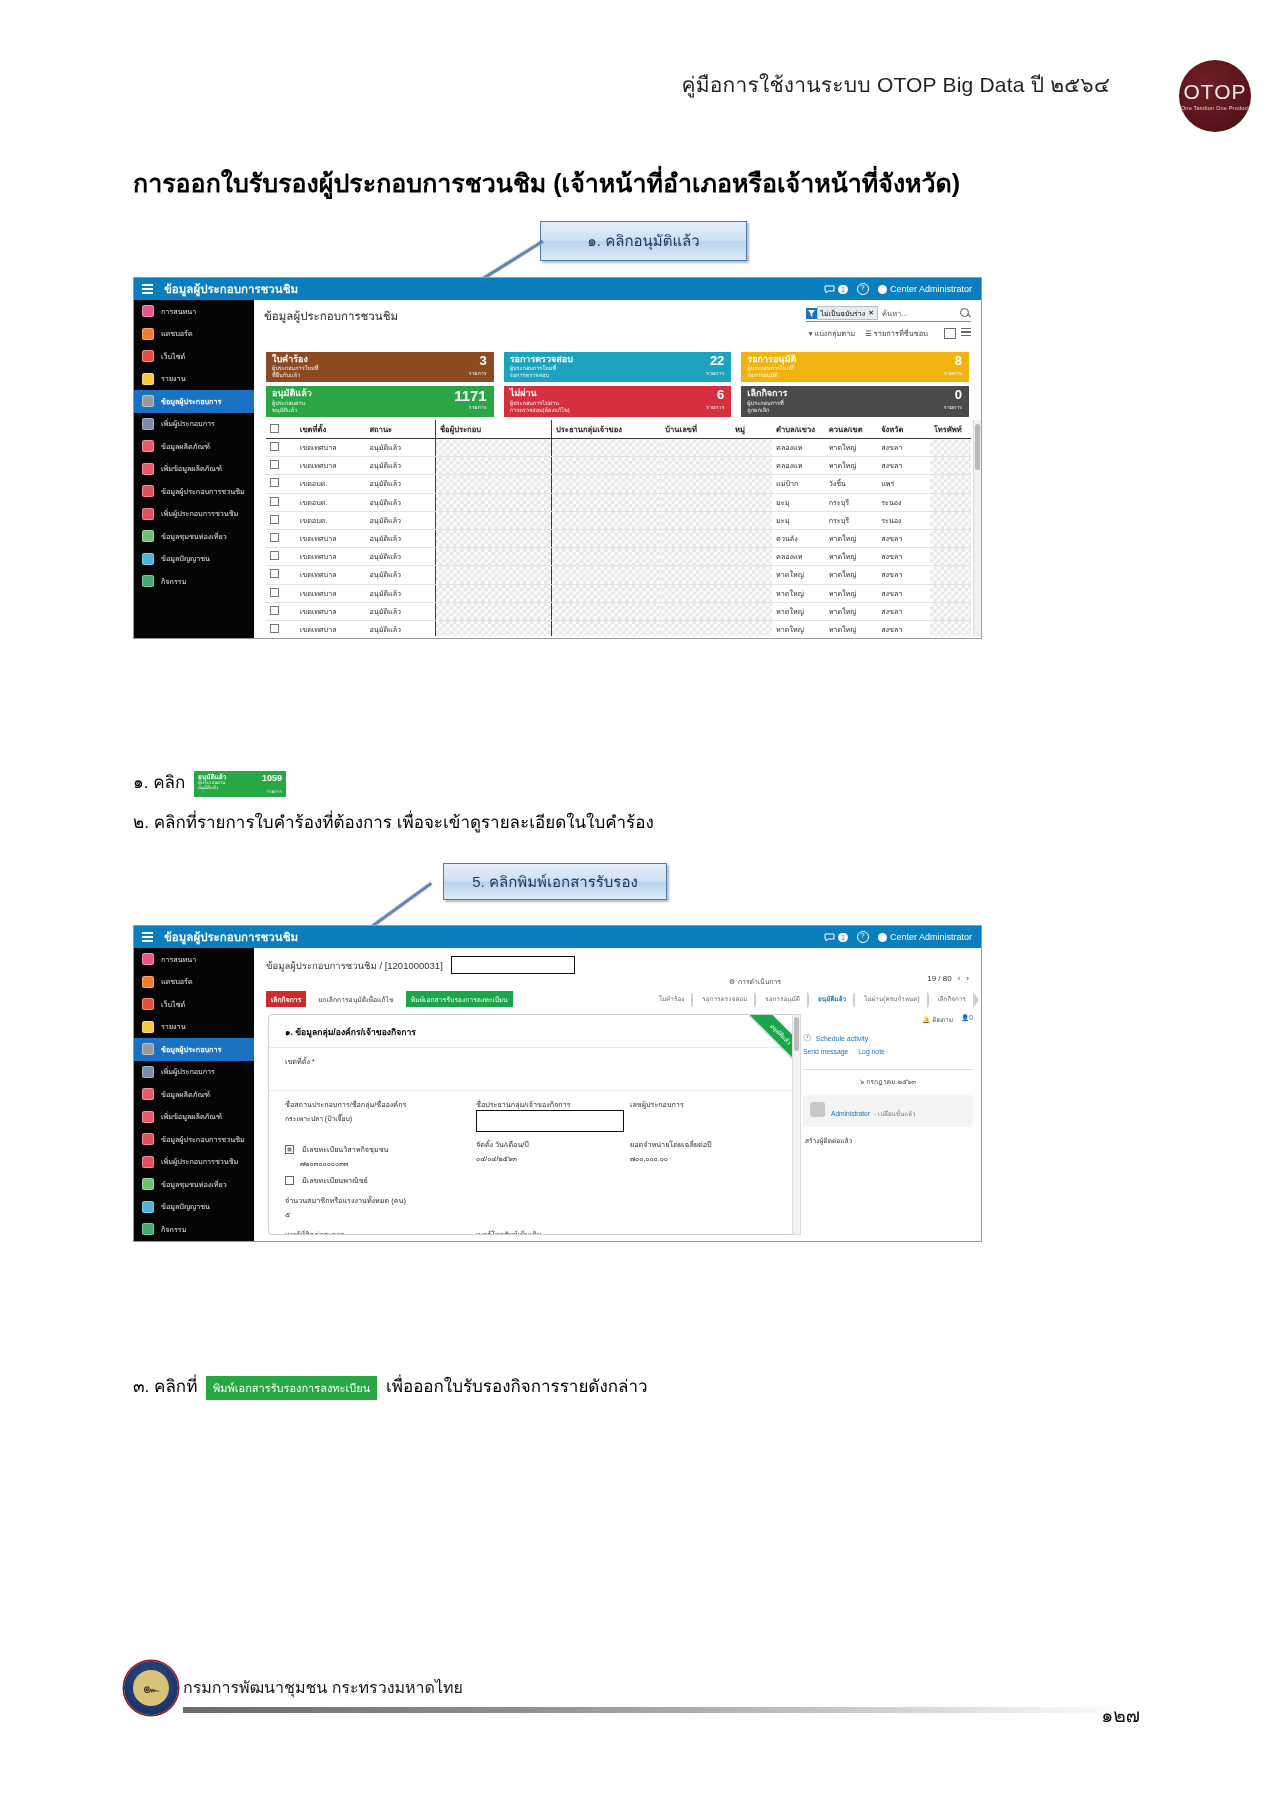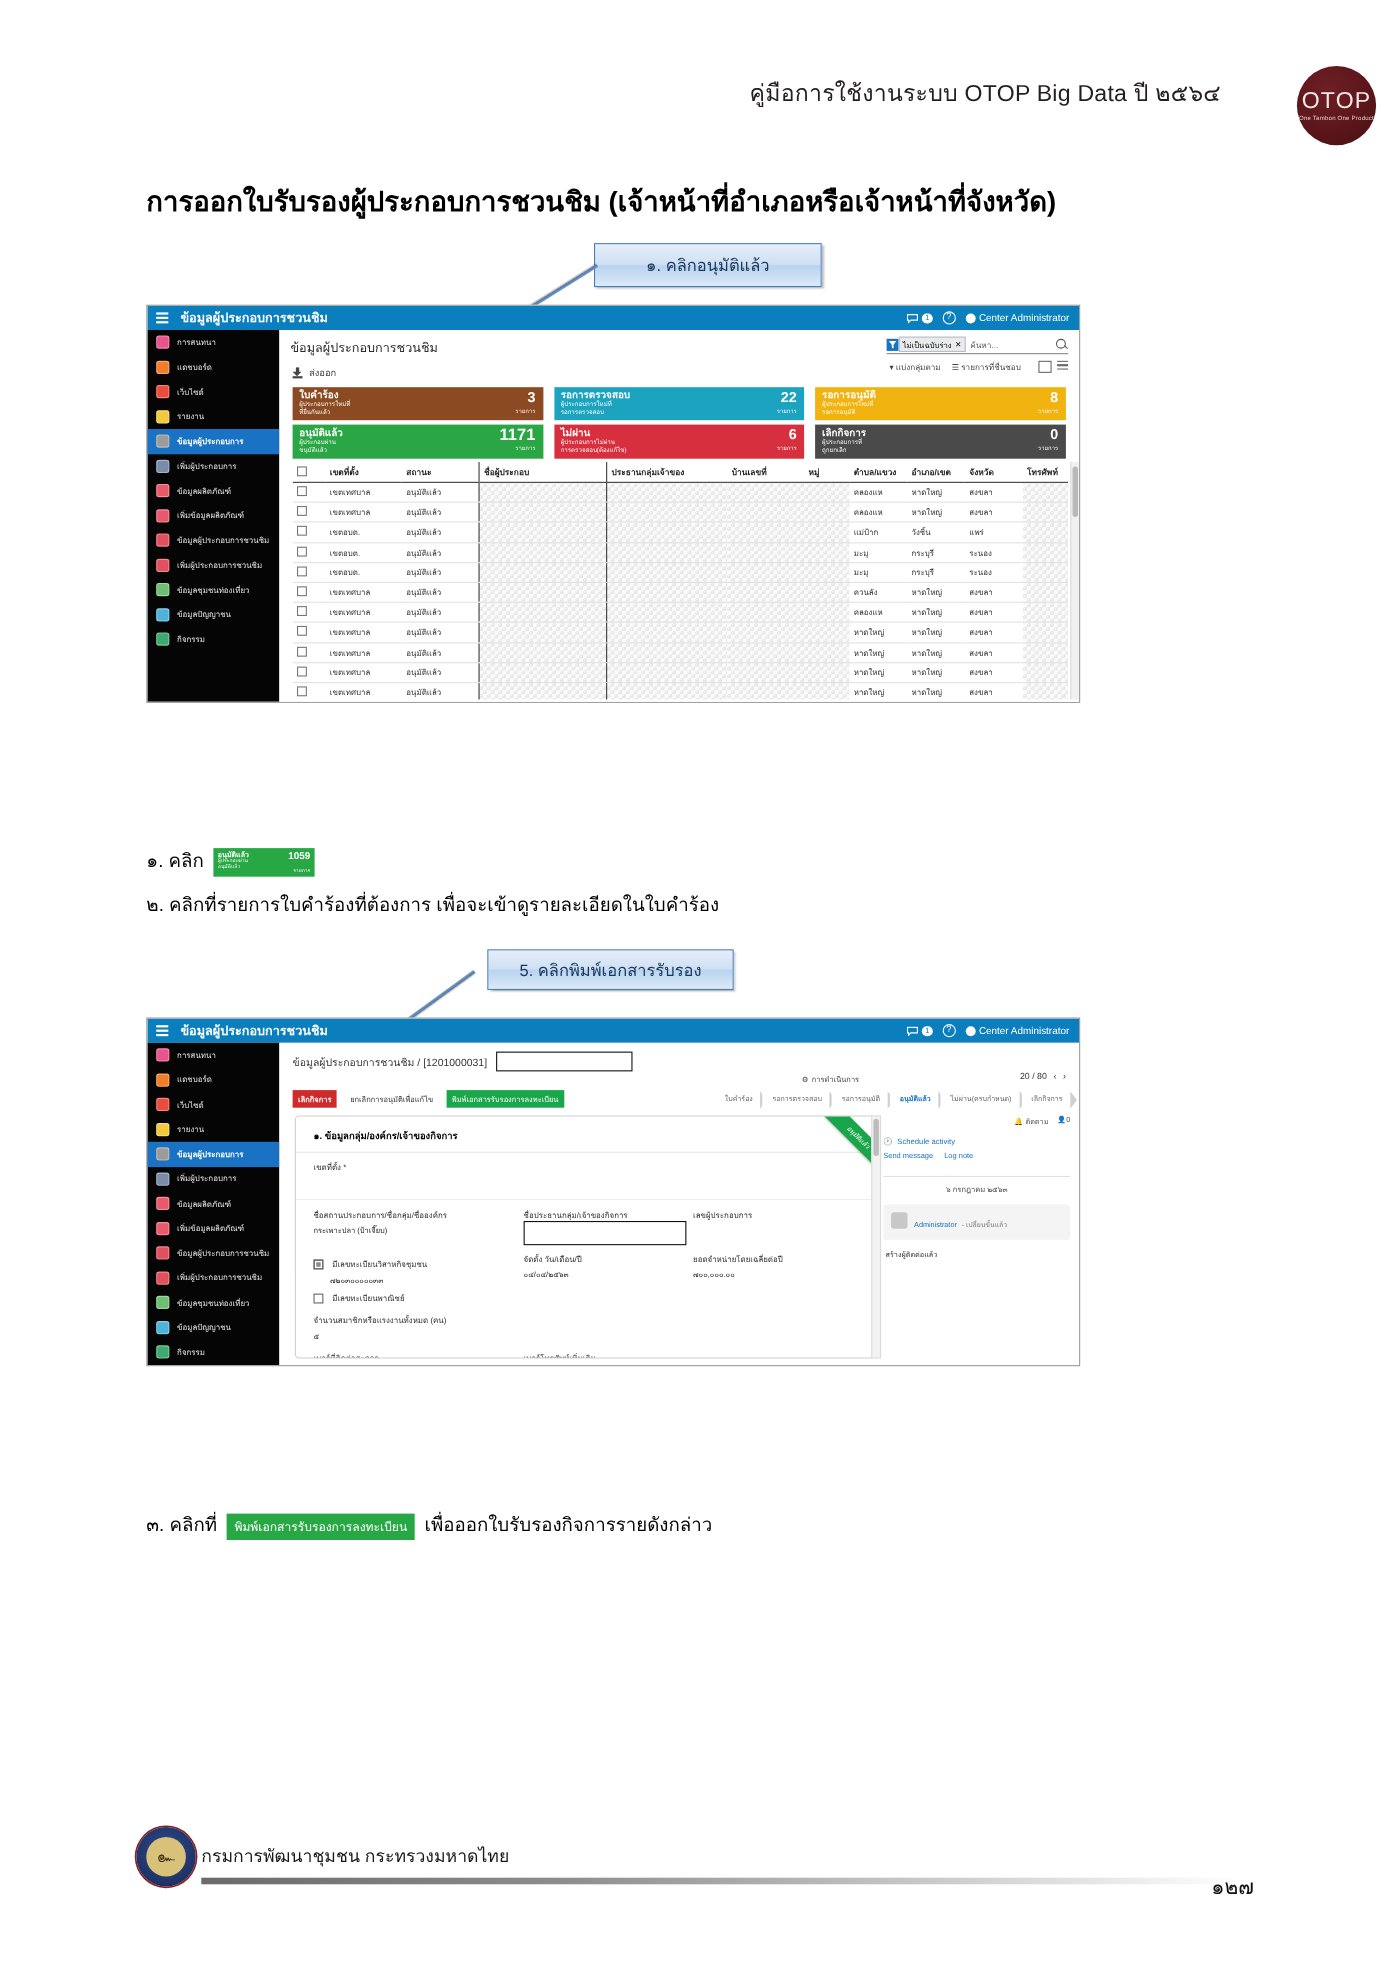--- a/index.html
+++ b/index.html
@@ -251,26 +251,20 @@
           <span class="side-lbl">ข้อมูลปัญญาชน</span>
         </div>
         <div class="side-item">
           <span class="side-ico" style="background: rgb(63, 169, 111);"></span>
           <span class="side-lbl">กิจกรรม</span>
         </div>
       </div>
 
     <div class="content">
       <div class="c-head">ข้อมูลผู้ประกอบการชวนชิม</div>
-      <div class="c-exportrow">
-        <span class="dl-ico">
-            <span class="dl-base"></span>
-          </span>
-        <span>ส่งออก</span>
-      </div>
 
       <div class="searchwrap">
         <div class="searchbox">
           <span class="funnel">
             <svg width="7" height="7" viewBox="0 0 7 7">
                 <path d="M0 0h7L4.3 3.4V7L2.7 5.8V3.4z" fill="#fff"></path>
               </svg>
           </span>
           <span class="filter-pill">
             <span>ไม่เป็นฉบับร่าง</span>
@@ -355,21 +349,21 @@
           <thead>
               <tr id="s1-thead">
                 <th style="width: 4%;"><span class="ckbx"></span></th>
                 <th style="width: 11%;">เขตที่ตั้ง</th>
                 <th style="width: 11%;">สถานะ</th>
                 <th class="blockcol" style="width: 19%;">ชื่อผู้ประกอบ</th>
                 <th style="width: 18%;">ประธานกลุ่มเจ้าของ</th>
                 <th style="width: 11%;">บ้านเลขที่</th>
                 <th style="width: 6%;">หมู่</th>
                 <th style="width: 8%;">ตำบล/แขวง</th>
-                <th style="width: 8%;">อำเภอ/เขต</th>
+                <th style="width: 8%;">ควนล/เขต</th>
                 <th style="width: 8%;">จังหวัด</th>
                 <th style="width: 6%;">โทรศัพท์</th>
               </tr>
             </thead>
           <tbody id="s1-tbody">
               <tr>
                 <td><span class="ckbx"></span></td>
                 <td>เขตเทศบาล</td>
                 <td>อนุมัติแล้ว</td>
                 <td class="hatch blockcol"></td>
@@ -620,21 +614,21 @@
       <div class="bc">
         <span>ข้อมูลผู้ประกอบการชวนชิม / [1201000031]</span>
         <span class="bc-field"></span>
       </div>
 
       <div class="opline">
         <span>⚙</span>
         <span>การดำเนินการ</span>
       </div>
       <div class="pager">
-        <span>20 / 80</span>
+        <span>19 / 80</span>
         <span>‹</span>
         <span>›</span>
       </div>
 
       <div class="actbar" id="s2-actions">
           <span class="btn red">เลิกกิจการ</span>
           <span class="btn plain">ยกเลิกการอนุมัติเพื่อแก้ไข</span>
           <span class="btn green">พิมพ์เอกสารรับรองการลงทะเบียน</span>
           <span class="stages">
             <span class="stage">ใบคำร้อง</span>

